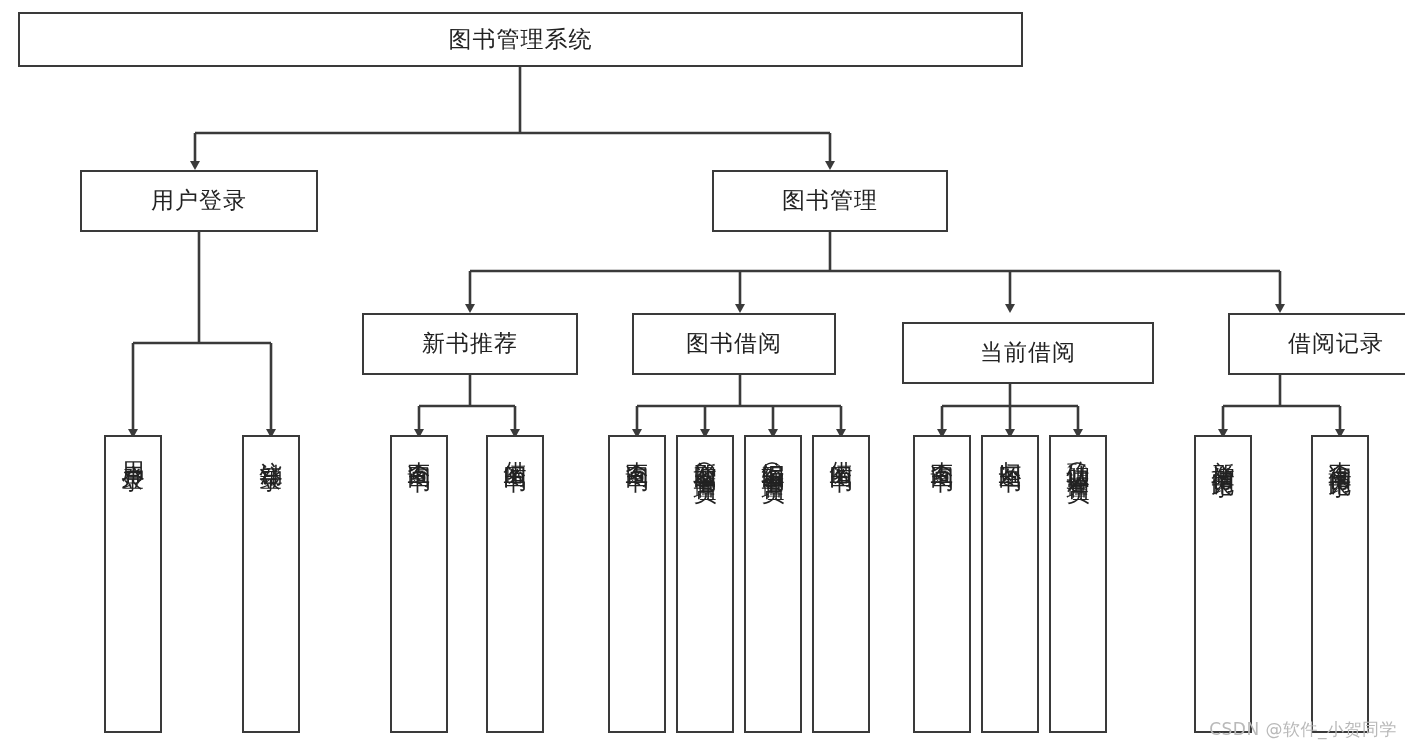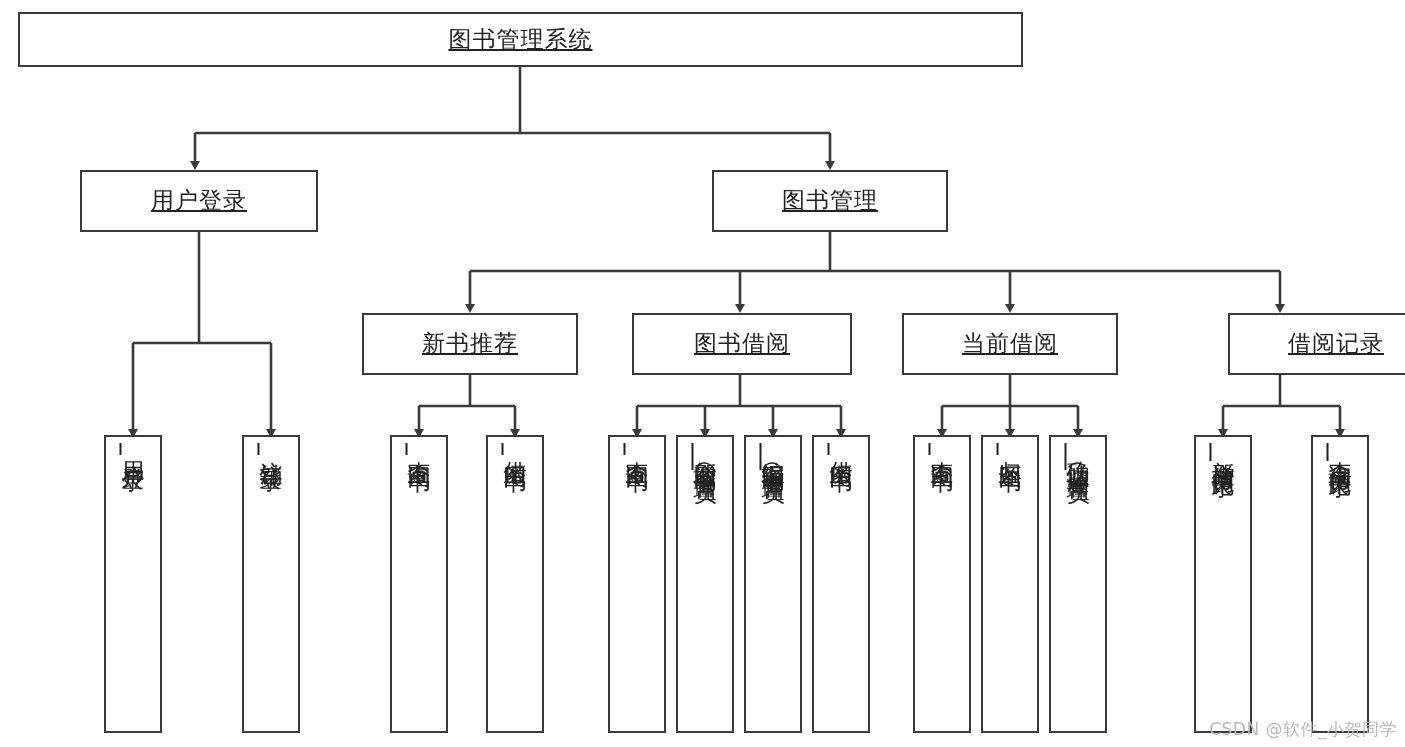--- a/index.html
+++ b/index.html
@@ -36,21 +36,20 @@
     justify-content: center;
     z-index: 2;
   }
   .node .node-label {
     font-size: 23px;
     color: #222222;
     line-height: 1.18;
     letter-spacing: 1px;
     text-align: right;
     white-space: nowrap;
-    text-decoration: underline;
   }
   .node.vertical {
     align-items: flex-start;
     justify-content: center;
     padding-top: 6px;
   }
   .node.vertical .node-label {
     writing-mode: vertical-rl;
     text-orientation: upright;
     font-size: 23px;
@@ -136,25 +135,25 @@
   </div>
 
   <div class="node" style="left:362px; top:313px; width:216px; height:62px;">
     <span class="node-label">新书推荐</span>
   </div>
 
   <div class="node" style="left:712px; top:170px; width:236px; height:62px;">
     <span class="node-label">图书管理</span>
   </div>
 
-  <div class="node" style="left:632px; top:313px; width:220px; height:62px;">
+  <div class="node" style="left:632px; top:313px; width:204px; height:62px;">
     <span class="node-label">图书借阅</span>
   </div>
 
-  <div class="node" style="left:902px; top:313px; width:216px; height:62px;">
+  <div class="node" style="left:902px; top:322px; width:252px; height:62px;">
     <span class="node-label">当前借阅</span>
   </div>
 
   <div class="node" style="left:1228px; top:313px; width:216px; height:62px;">
     <span class="node-label">借阅记录</span>
   </div>
 
   <div class="node vertical" style="left:104px; top:435px; width:58px; height:298px;">
     <span class="node-label">用户登录</span>
   </div>

